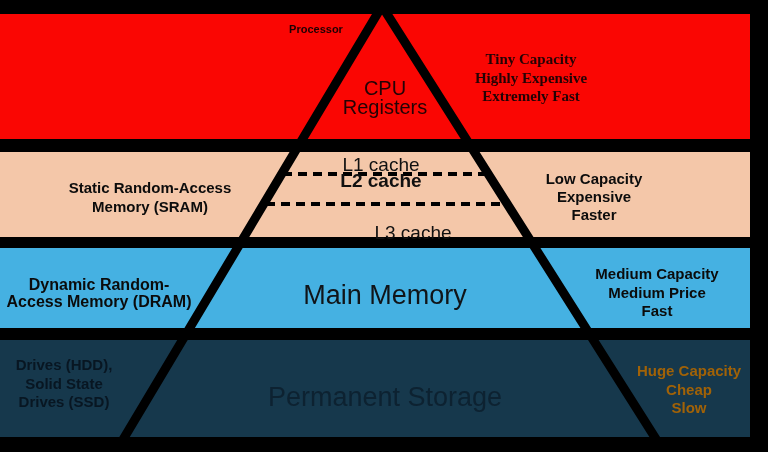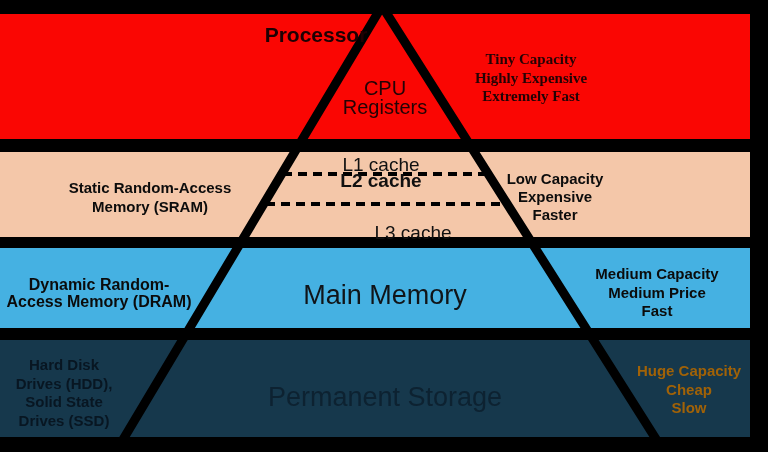--- a/index.html
+++ b/index.html
@@ -17,30 +17,30 @@
   #band-storage   { top:340px; height:97px;  }
 
   svg.overlay { position:absolute; left:0; top:0; z-index:5; }
 
   .lbl {
     position:absolute; z-index:10;
     text-align:center; white-space:nowrap;
     transform:translateX(-50%);
   }
 
-  #processor-label   { left:316px; top:23px;  font-size:21px; font-weight:bold; color:#1d0103; }
+  #processor-label   { left:316px; top:23px;  font-size:11px; font-weight:bold; color:#1d0103; }
   #cpu-registers     { left:385px; top:79px;  font-size:20px; line-height:19px; color:#230305; }
   #tiny-capacity     { left:531px; top:50px;  font-size:15px; line-height:18.5px; font-weight:bold; color:#230305;font-family:Liberation Serif, serif; }
 
   #sram-label        { left:150px; top:178px; font-size:15px; line-height:19px; font-weight:bold; color:#0c0c0c; }
   .cache-line        { left:381px; font-size:19px; color:#101010; }
   #l1-cache          { top:154px; }
   #l2-cache          { top:170px;font-weight:bold; }
   #l3-cache          { top:222px;margin-left:32px; }
-  #low-capacity      { left:555px; top:170px; font-size:15px; line-height:18px; font-weight:bold; color:#0c0c0c; }
+  #low-capacity      { left:594px; top:170px; font-size:15px; line-height:18px; font-weight:bold; color:#0c0c0c; }
 
   #dram-label        { left:99px;  top:276px; font-size:16px; line-height:17px; font-weight:bold; color:#0b0b0b; }
   #main-memory       { left:385px; top:280px; font-size:27px; color:#101418;text-align:center; }
   #medium-capacity   { left:657px; top:265px; font-size:15px; line-height:18.5px; font-weight:bold; color:#0b0b0b; }
 
   #hdd-label         { left:64px;  top:356px; font-size:15px; line-height:18.5px; font-weight:bold; color:#081622; }
   #permanent-storage { left:385px; top:382px; font-size:27px; color:#0d2231; }
   #huge-capacity     { left:689px; top:362px; font-size:15px; line-height:18.5px; font-weight:bold; color:#a16207; }
 </style>
 </head>
@@ -86,21 +86,20 @@
   <div>Access Memory (DRAM)</div>
 </div>
 <div class="lbl" id="main-memory">Main Memory</div>
 <div class="lbl" id="medium-capacity">
   <div>Medium Capacity</div>
   <div>Medium Price</div>
   <div>Fast</div>
 </div>
 
 <div class="lbl" id="hdd-label">
-  <div>Hard Disk</div>
   <div>Drives (HDD),</div>
   <div>Solid State</div>
   <div>Drives (SSD)</div>
 </div>
 <div class="lbl" id="permanent-storage">Permanent Storage</div>
 <div class="lbl" id="huge-capacity">
   <div>Huge Capacity</div>
   <div>Cheap</div>
   <div>Slow</div>
 </div>

